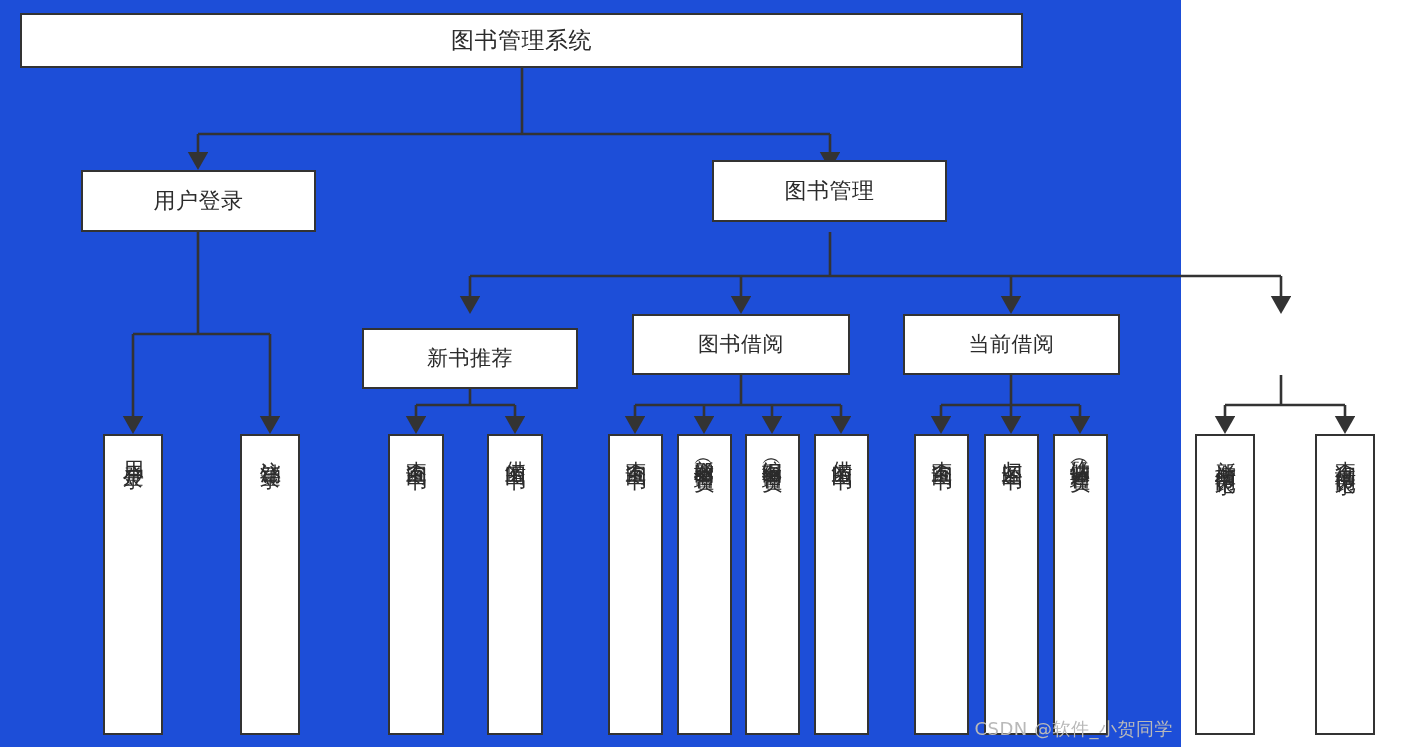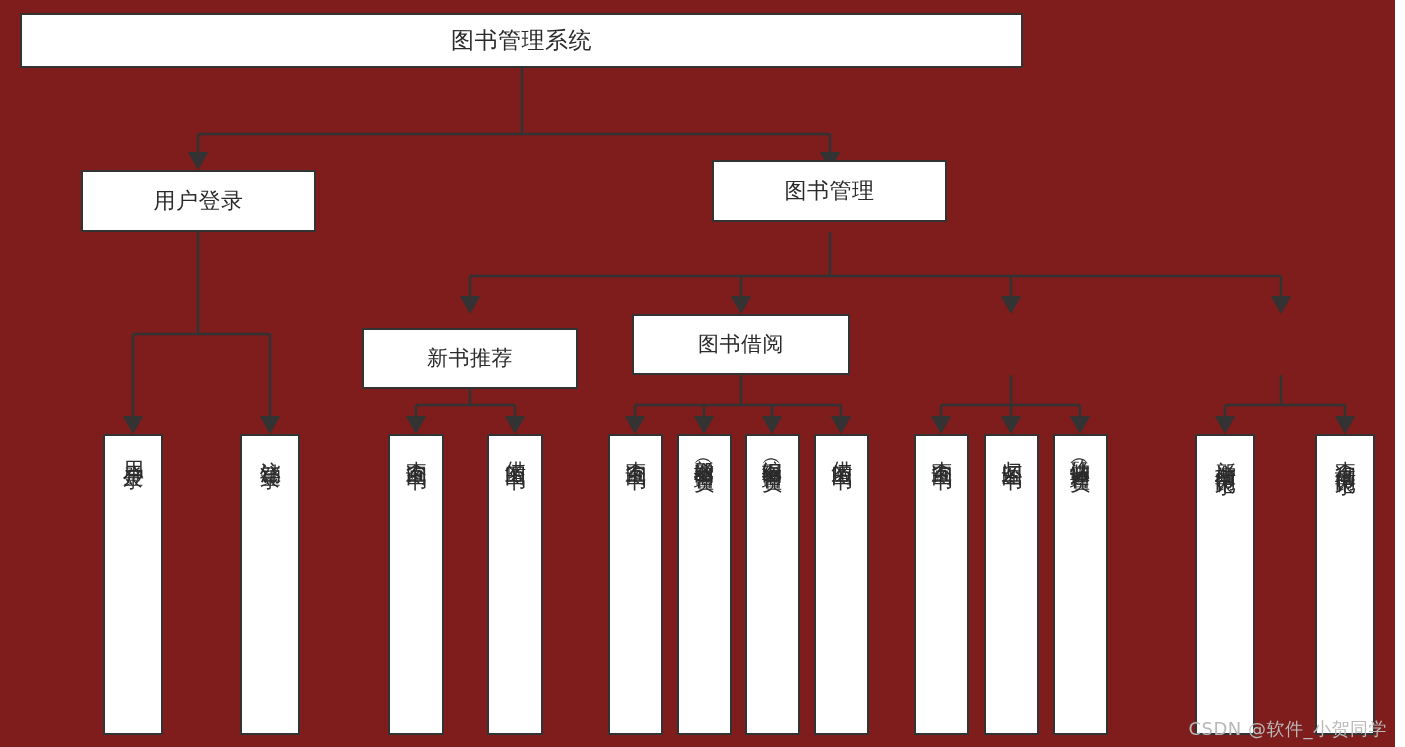--- a/index.html
+++ b/index.html
@@ -8,23 +8,23 @@
     background: #ffffff;
   }
   body {
     font-family: "DejaVu Sans", "Liberation Sans", sans-serif;
     width: 1405px;
     height: 747px;
     overflow: hidden;
   }
   #canvas {
     position: relative;
-    width: 1395px;
+    width: 1181px;
     height: 747px;
-    background: #7f1d1d;
+    background: #1d4ed8;
   }
   #edges {
     position: absolute;
     left: 0;
     top: 0;
     width: 1405px;
     height: 747px;
     pointer-events: none;
   }
   .node {
@@ -138,20 +138,23 @@
   <div class="node l2" style="left:712px; top:160px; width:235px; height:62px;">
     <span class="label">图书管理</span>
   </div>
 
   <div class="node l3" style="left:362px; top:328px; width:216px; height:61px;">
     <span class="label">新书推荐</span>
   </div>
   <div class="node l3" style="left:632px; top:314px; width:218px; height:61px;">
     <span class="label">图书借阅</span>
   </div>
+  <div class="node l3" style="left:903px; top:314px; width:217px; height:61px;">
+    <span class="label">当前借阅</span>
+  </div>
 
   <div class="node leaf" style="left:103px; top:434px; width:60px; height:301px;">
     <span class="label">用户登录</span>
   </div>
   <div class="node leaf" style="left:240px; top:434px; width:60px; height:301px;">
     <span class="label">注销登录</span>
   </div>
 
   <div class="node leaf" style="left:388px; top:434px; width:56px; height:301px;">
     <span class="label">查询图书</span>

